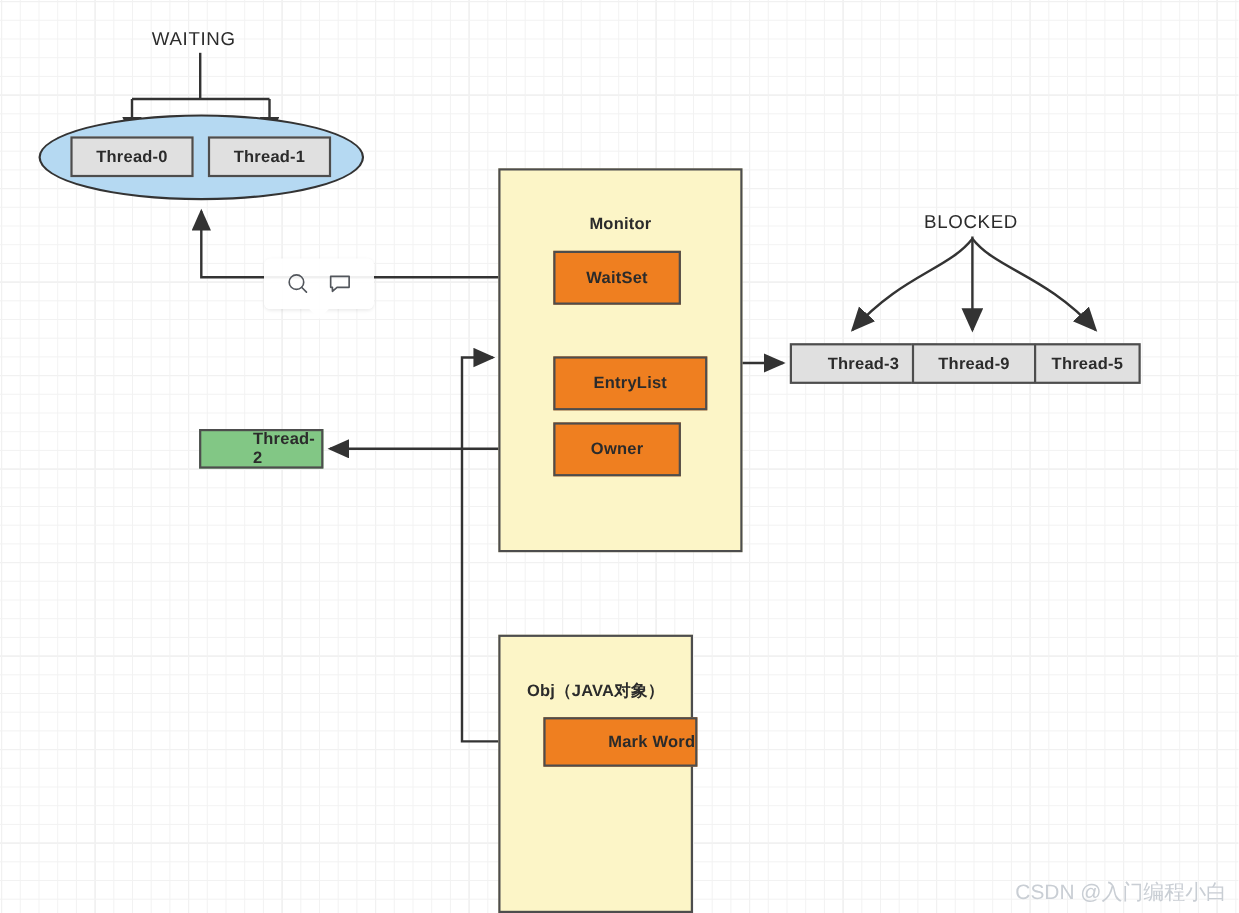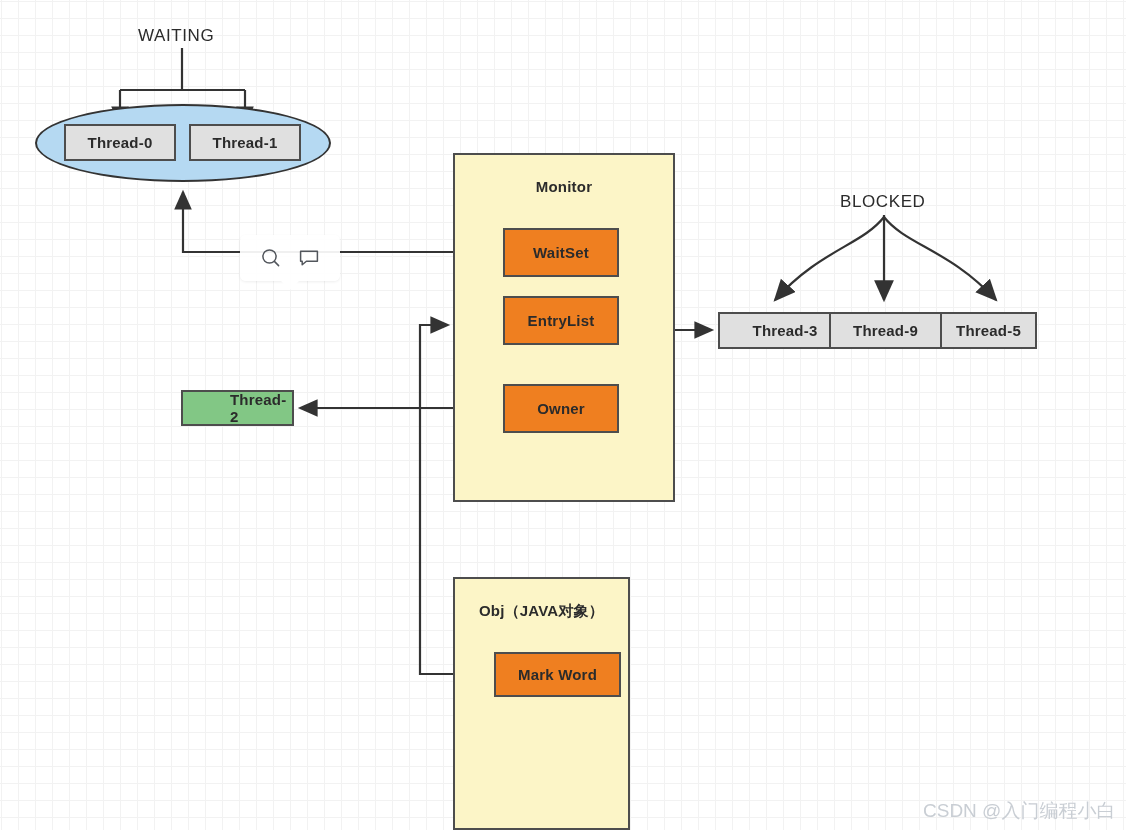--- a/index.html
+++ b/index.html
@@ -49,21 +49,21 @@
   .ellipse {
     background: #b5d9f2;
     border: 2px solid #333333;
     border-radius: 50%;
   }
   .container-box {
     background: #fcf5c7;
     border: 2px solid #4d4d4d;
     align-items: flex-start;
     justify-content: center;
-    padding-top: 23px;
+    padding-top: 40px;
     font-size: 15px;
   }
   .orange-box {
     background: #ef7f20;
     border: 2px solid #4d4d4d;
     font-size: 15px;
   }
   .green-box {
     background: #82c785;
     border: 2px solid #4d4d4d;
@@ -177,21 +177,21 @@
       </svg>
     </span>
   </div>
 
   <div class="node container-box" style="left:453px; top:153px; width:222px; height:349px;">
     <span>Monitor</span>
   </div>
   <div class="node orange-box" style="left:503px; top:228px; width:116px; height:49px;">
     <span>WaitSet</span>
   </div>
-  <div class="node orange-box" style="left:503px; top:296px; width:116px; height:49px;">
+  <div class="node orange-box" style="left:503px; top:324px; width:140px; height:49px;">
     <span>EntryList</span>
   </div>
   <div class="node orange-box" style="left:503px; top:384px; width:116px; height:49px;">
     <span>Owner</span>
   </div>
 
   <div class="node green-box" style="left:181px; top:390px; width:113px; height:36px;">
     <span>Thread-2</span>
   </div>
 
@@ -203,19 +203,19 @@
   <div class="node thread-box" style="left:829px; top:312px; width:113px; height:37px;">
     <span>Thread-9</span>
   </div>
   <div class="node thread-box" style="left:940px; top:312px; width:97px; height:37px;">
     <span>Thread-5</span>
   </div>
 
   <div class="node container-box" style="left:453px; top:577px; width:177px; height:253px;">
     <span>Obj（JAVA对象）</span>
   </div>
-  <div class="node orange-box" style="left:494px; top:652px; width:127px; height:45px;">
+  <div class="node orange-box" style="left:494px; top:652px; width:140px; height:45px;justify-content:flex-end;">
     <span>Mark Word</span>
   </div>
 
   <div class="watermark" style="left:923px; top:798px;">CSDN @入门编程小白</div>
 
 </div>
 
 </body></html>

